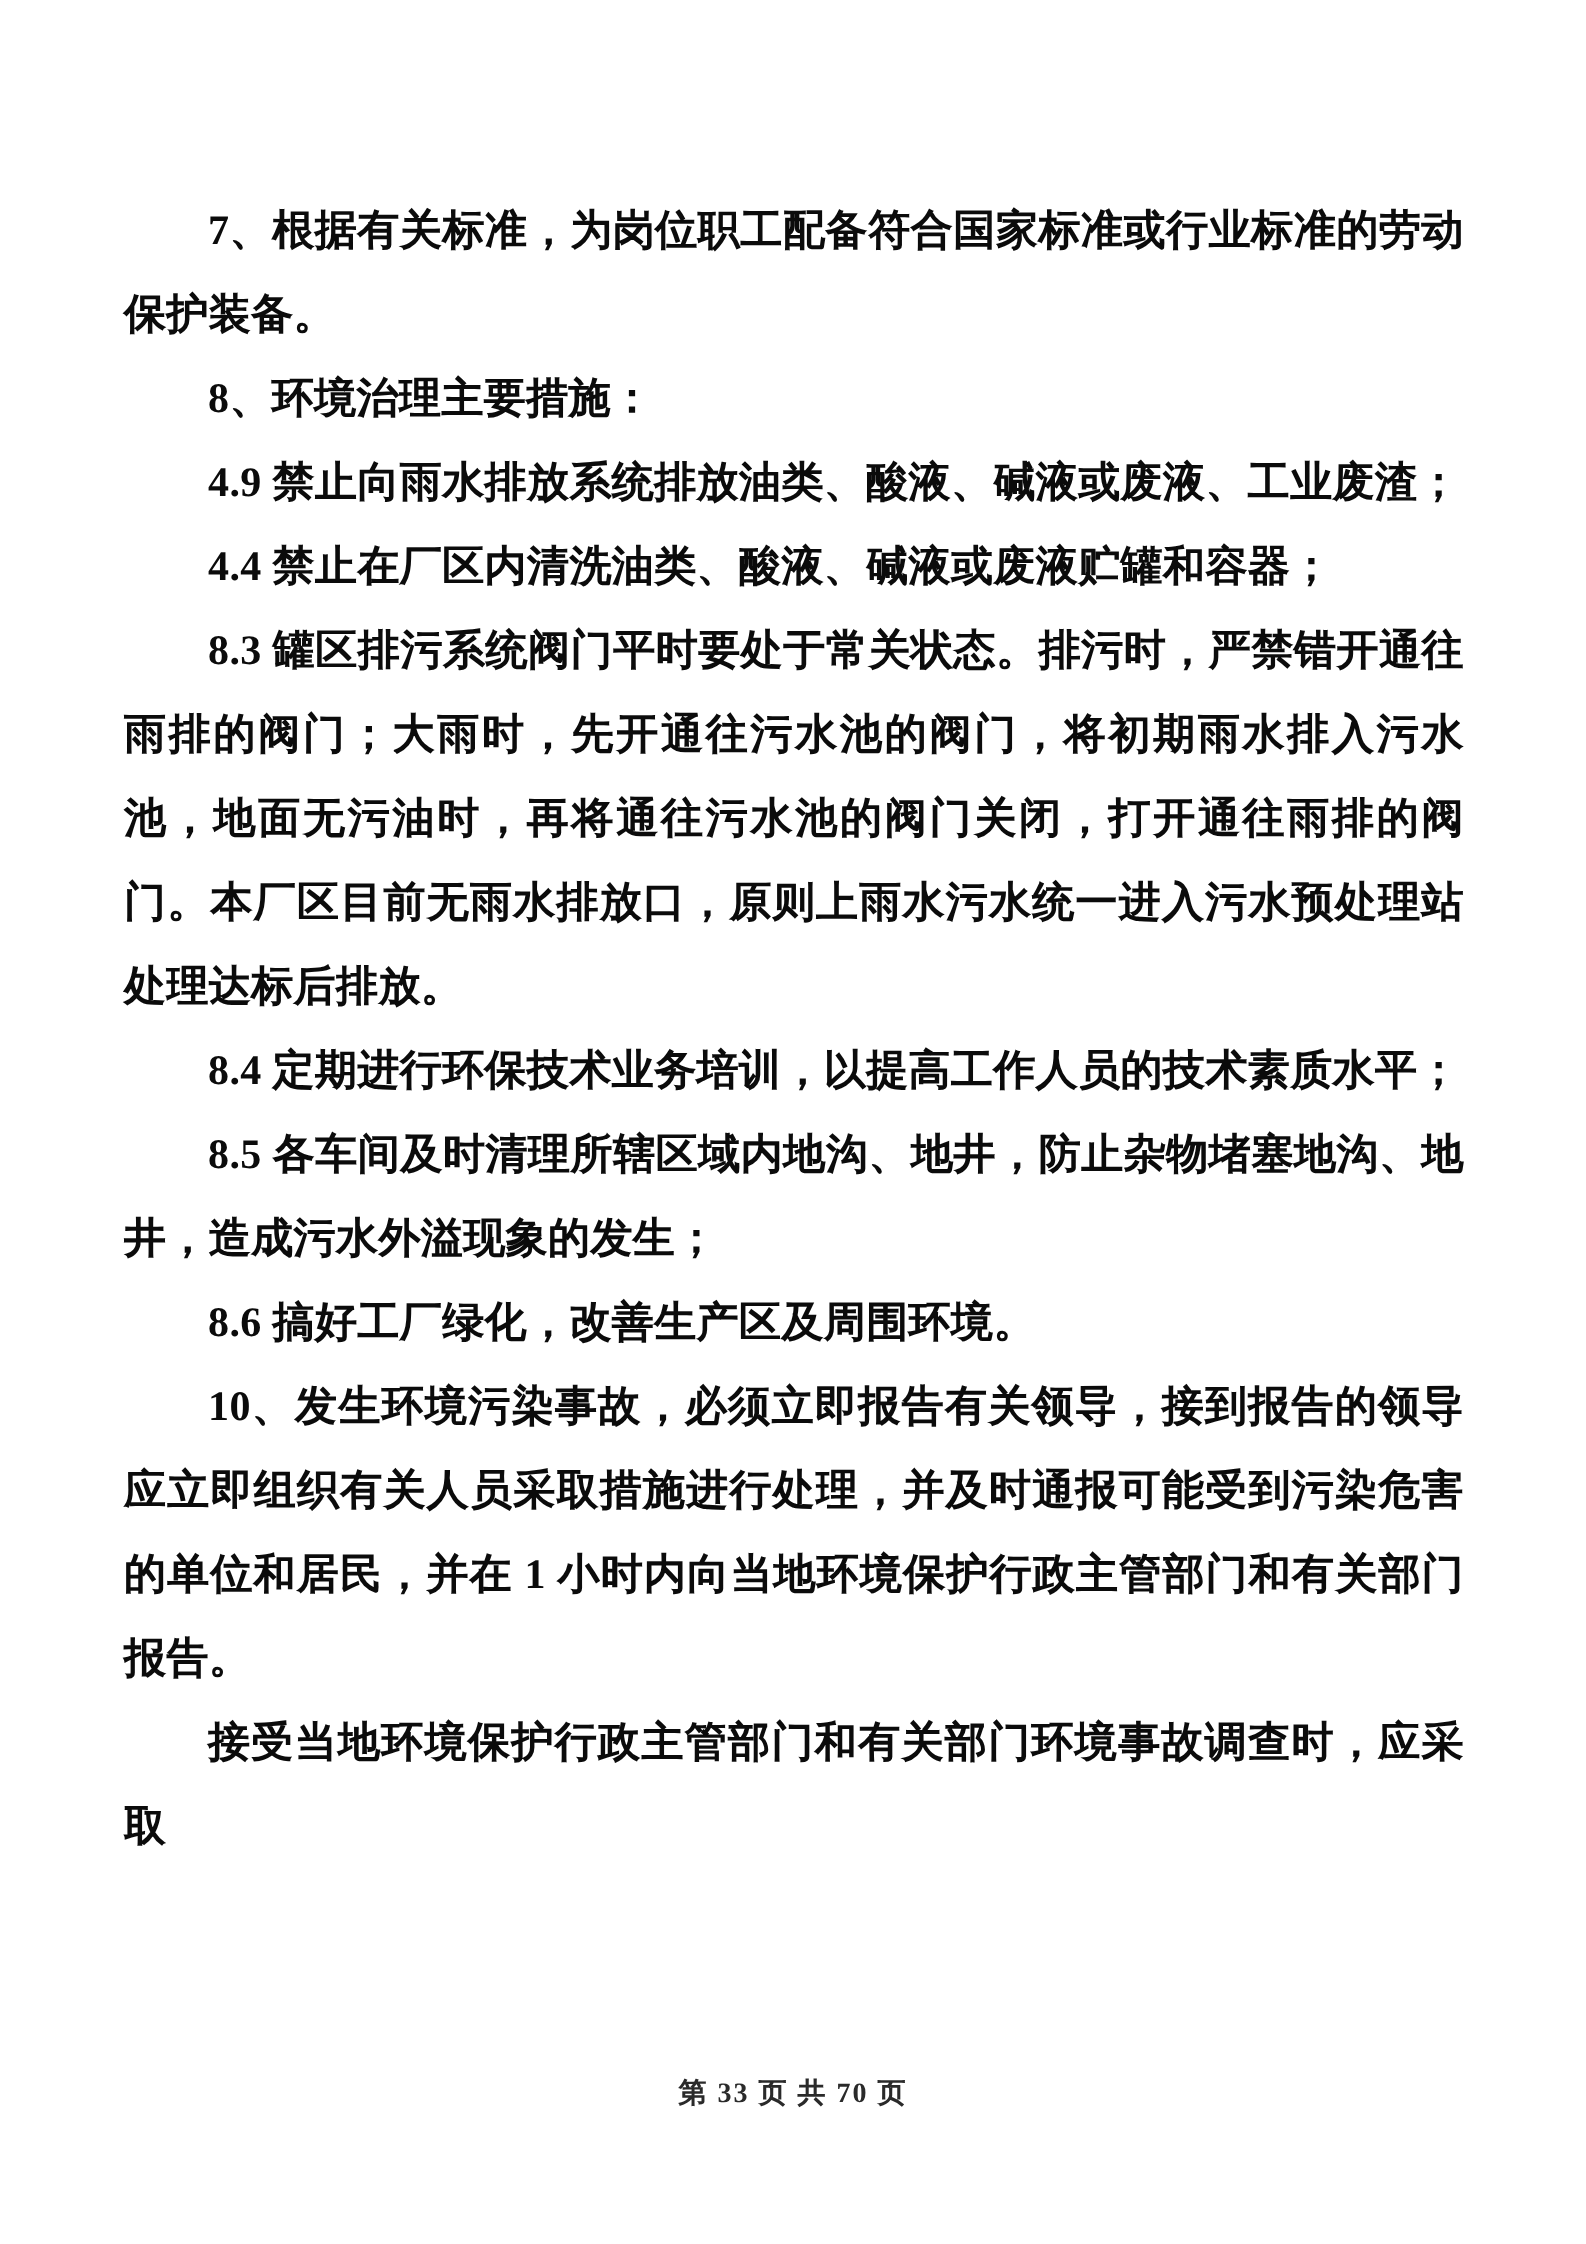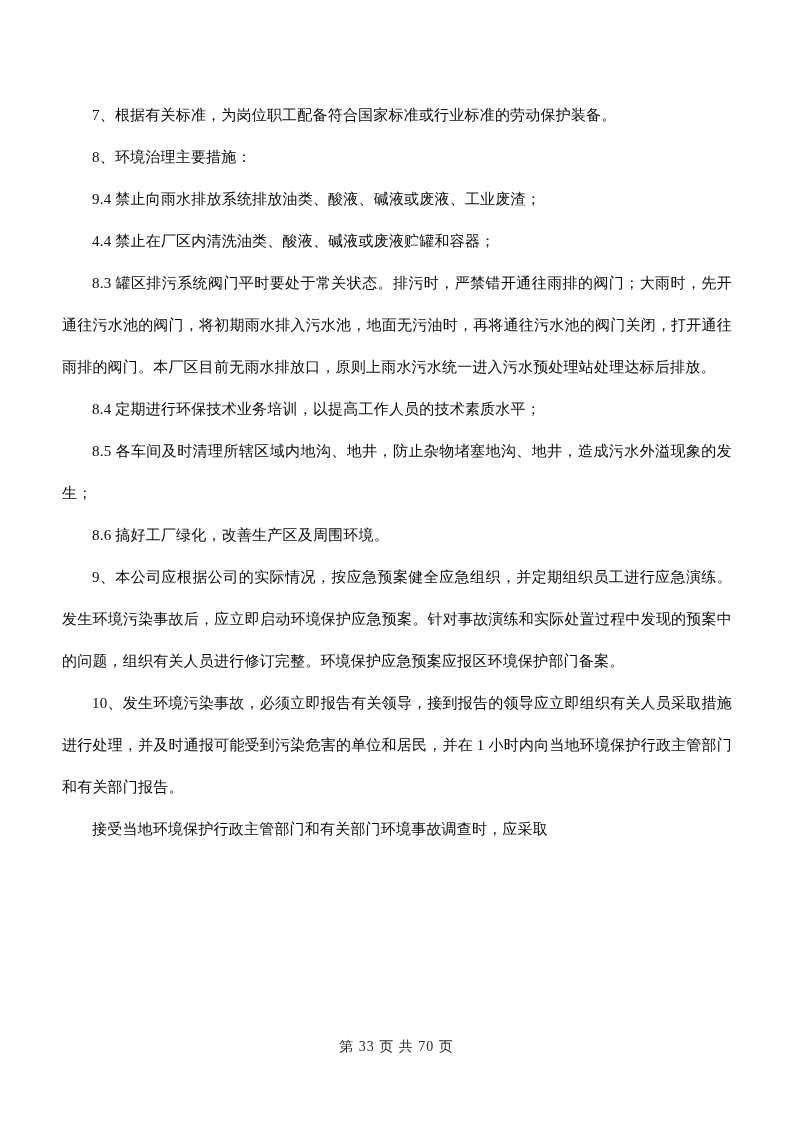--- a/index.html
+++ b/index.html
@@ -17,37 +17,37 @@
   }
   .doc-body {
     position: absolute;
     left: 62px;
     top: 94px;
     width: 670px;
   }
   .doc-body p {
     margin: 0;
     padding: 0;
-    font-size: 15px;
+    font-size: 21px;
     line-height: 42px;
-    font-weight: 400;
+    font-weight: 700;
     color: #0b0b0b;
     text-align: justify;
     text-justify: inter-ideograph;
     text-indent: 2em;
     letter-spacing: 0.2px;
   }
   .page-footer {
     position: absolute;
     top: 1038px;
     left: 0;
     width: 100%;
     text-align: center;
     font-size: 14px;
-    font-weight: 400;
+    font-weight: 700;
     color: #2a2a2a;
     letter-spacing: 1px;
   }
   .watermark {
     position: absolute;
     left: 586px;
     top: 1078px;
     font-size: 22px;
     font-weight: 700;
     letter-spacing: 1px;
@@ -57,27 +57,26 @@
   }
 </style>
 </head>
 <body>
 
 <div class="page">
 
   <div class="doc-body">
     <p>7、根据有关标准，为岗位职工配备符合国家标准或行业标准的劳动保护装备。</p>
     <p>8、环境治理主要措施：</p>
-    <p>9.4 禁止向雨水排放系统排放油类、酸液、碱液或废液、工业废渣；</p>
+    <p>4.9 禁止向雨水排放系统排放油类、酸液、碱液或废液、工业废渣；</p>
     <p>4.4 禁止在厂区内清洗油类、酸液、碱液或废液贮罐和容器；</p>
     <p>8.3 罐区排污系统阀门平时要处于常关状态。排污时，严禁错开通往雨排的阀门；大雨时，先开通往污水池的阀门，将初期雨水排入污水池，地面无污油时，再将通往污水池的阀门关闭，打开通往雨排的阀门。本厂区目前无雨水排放口，原则上雨水污水统一进入污水预处理站处理达标后排放。</p>
     <p>8.4 定期进行环保技术业务培训，以提高工作人员的技术素质水平；</p>
     <p>8.5 各车间及时清理所辖区域内地沟、地井，防止杂物堵塞地沟、地井，造成污水外溢现象的发生；</p>
     <p>8.6 搞好工厂绿化，改善生产区及周围环境。</p>
-    <p>9、本公司应根据公司的实际情况，按应急预案健全应急组织，并定期组织员工进行应急演练。发生环境污染事故后，应立即启动环境保护应急预案。针对事故演练和实际处置过程中发现的预案中的问题，组织有关人员进行修订完整。环境保护应急预案应报区环境保护部门备案。</p>
     <p>10、发生环境污染事故，必须立即报告有关领导，接到报告的领导应立即组织有关人员采取措施进行处理，并及时通报可能受到污染危害的单位和居民，并在 1 小时内向当地环境保护行政主管部门和有关部门报告。</p>
     <p>接受当地环境保护行政主管部门和有关部门环境事故调查时，应采取</p>
   </div>
 
   <div class="page-footer">第 33 页 共 70 页</div>
 
 
 </div>
 
 </body></html>

